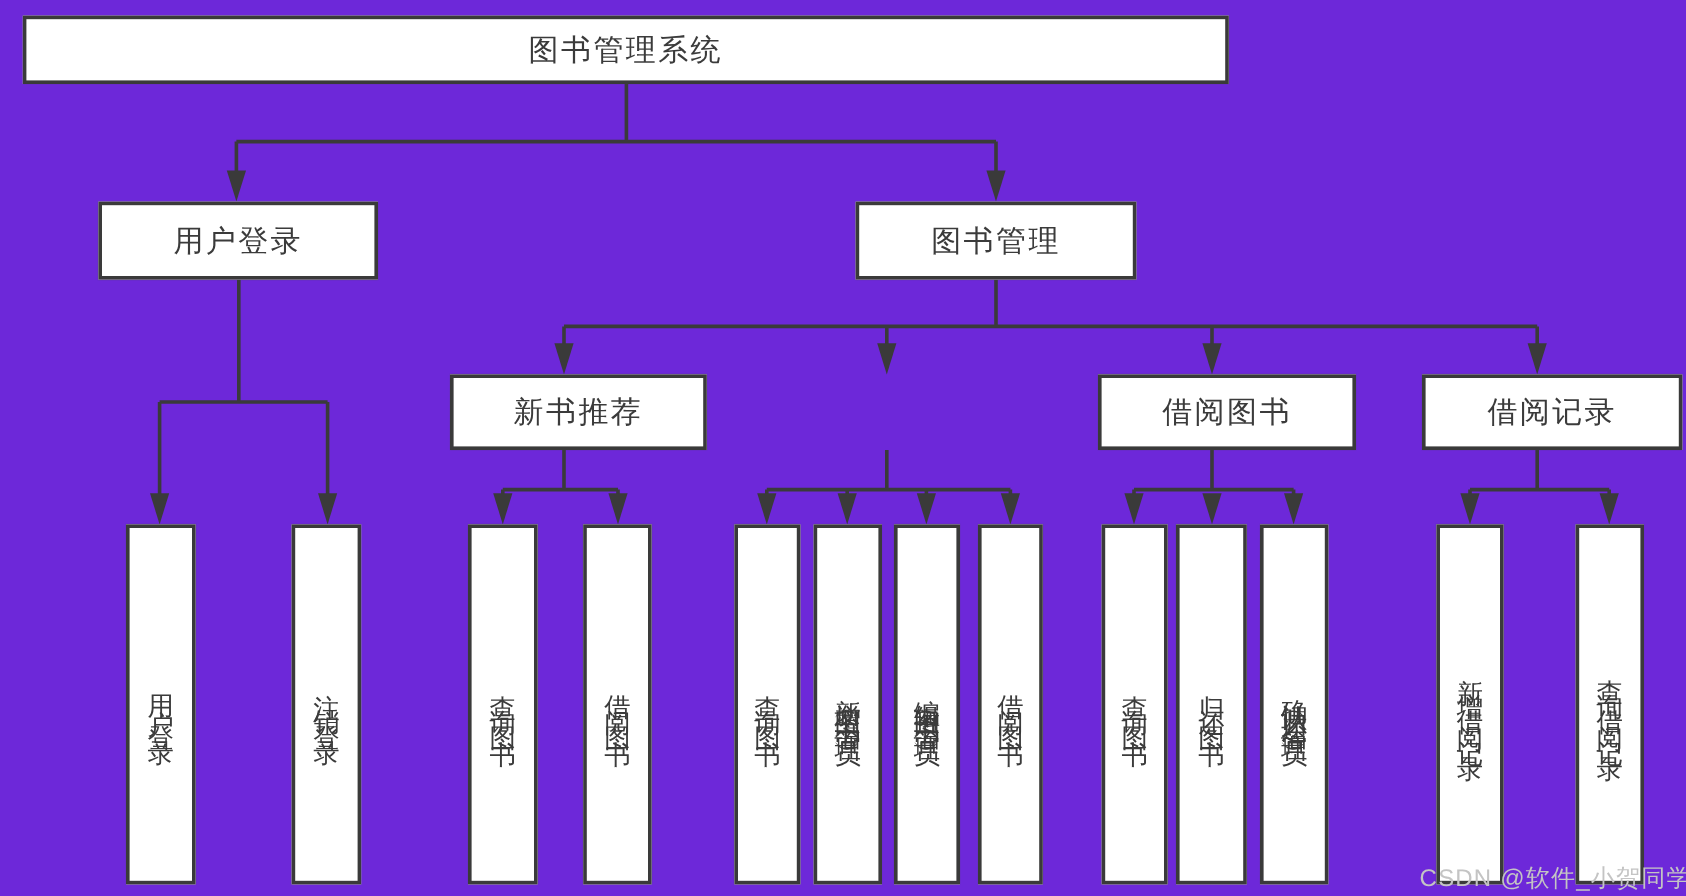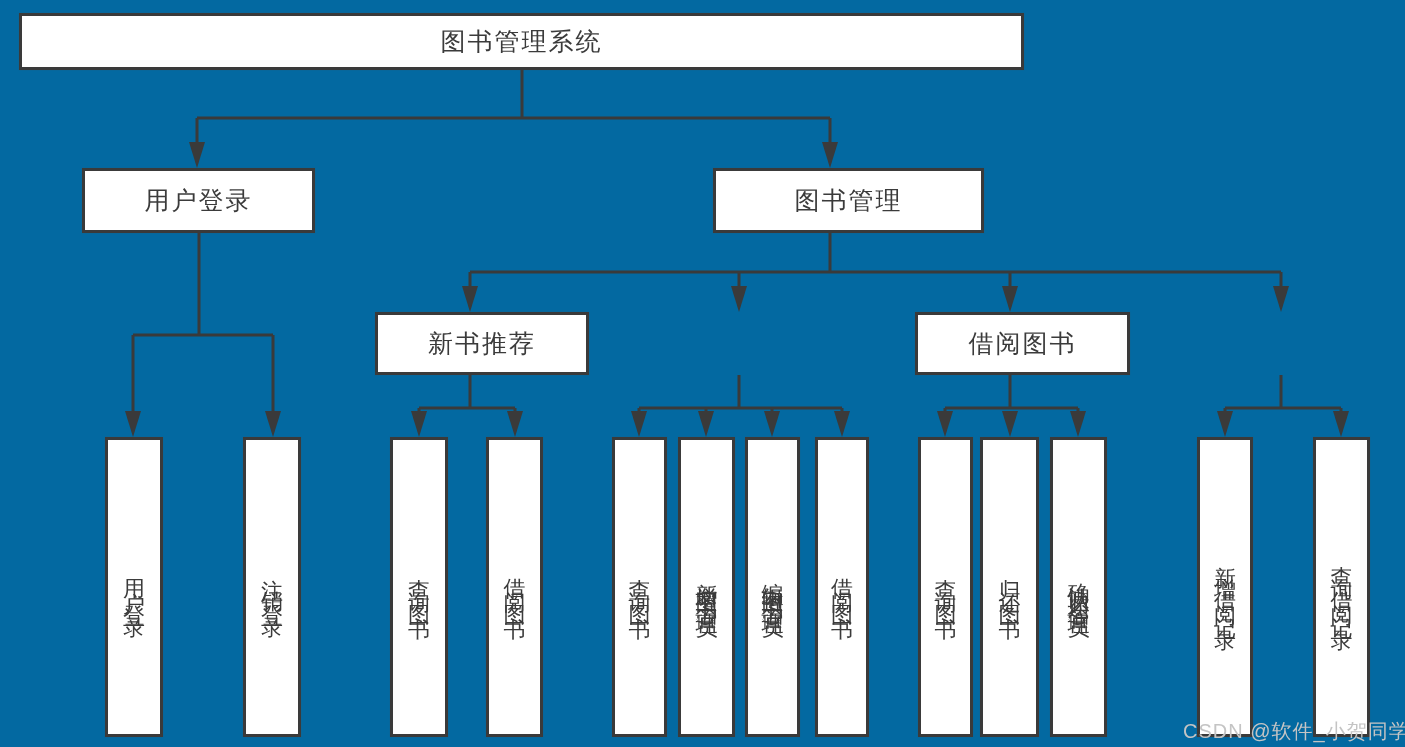--- a/index.html
+++ b/index.html
@@ -1,20 +1,20 @@
 <!DOCTYPE html>
 <html><head>
 <meta charset="utf-8">
 <style>
   html,body{margin:0;padding:0;background:#ffffff;}
   body{font-family:"Liberation Sans", sans-serif;}
   #stage{
     position:relative;
     width:1405px;height:747px;
-    background:#0369a1;
+    background:#6d28d9;
     overflow:hidden;
     text-align:right;
   }
   .wires{position:absolute;left:0;top:0;pointer-events:none;}
   .box{
     position:absolute;
     box-sizing:border-box;
     border:3px solid #3a3a3a;
     background:#ffffff;
     display:flex;align-items:center;justify-content:center;
@@ -82,29 +82,32 @@
     </g>
   </svg>
 
   <div class="box root hbox">
     <span>图书管理系统</span>
   </div>
 
   <div class="box lvl2 hbox" style="left:82px;width:233px">
     <span>用户登录</span>
   </div>
-  <div class="box lvl2 hbox" style="left:713px;width:271px">
+  <div class="box lvl2 hbox" style="left:713px;width:234px">
     <span>图书管理</span>
   </div>
 
   <div class="box lvl3 hbox" style="left:363px;width:214px">
     <span>新书推荐</span>
   </div>
   <div class="box lvl3 hbox" style="left:903px;width:215px">
     <span>借阅图书</span>
+  </div>
+  <div class="box lvl3 hbox" style="left:1173px;width:217px">
+    <span>借阅记录</span>
   </div>
 
   <div class="box leaf" style="left:105px;width:58px">
     <span class="v spread">用户登录</span>
   </div>
   <div class="box leaf" style="left:243px;width:58px">
     <span class="v spread">注销登录</span>
   </div>
 
   <div class="box leaf" style="left:390px;width:58px">

